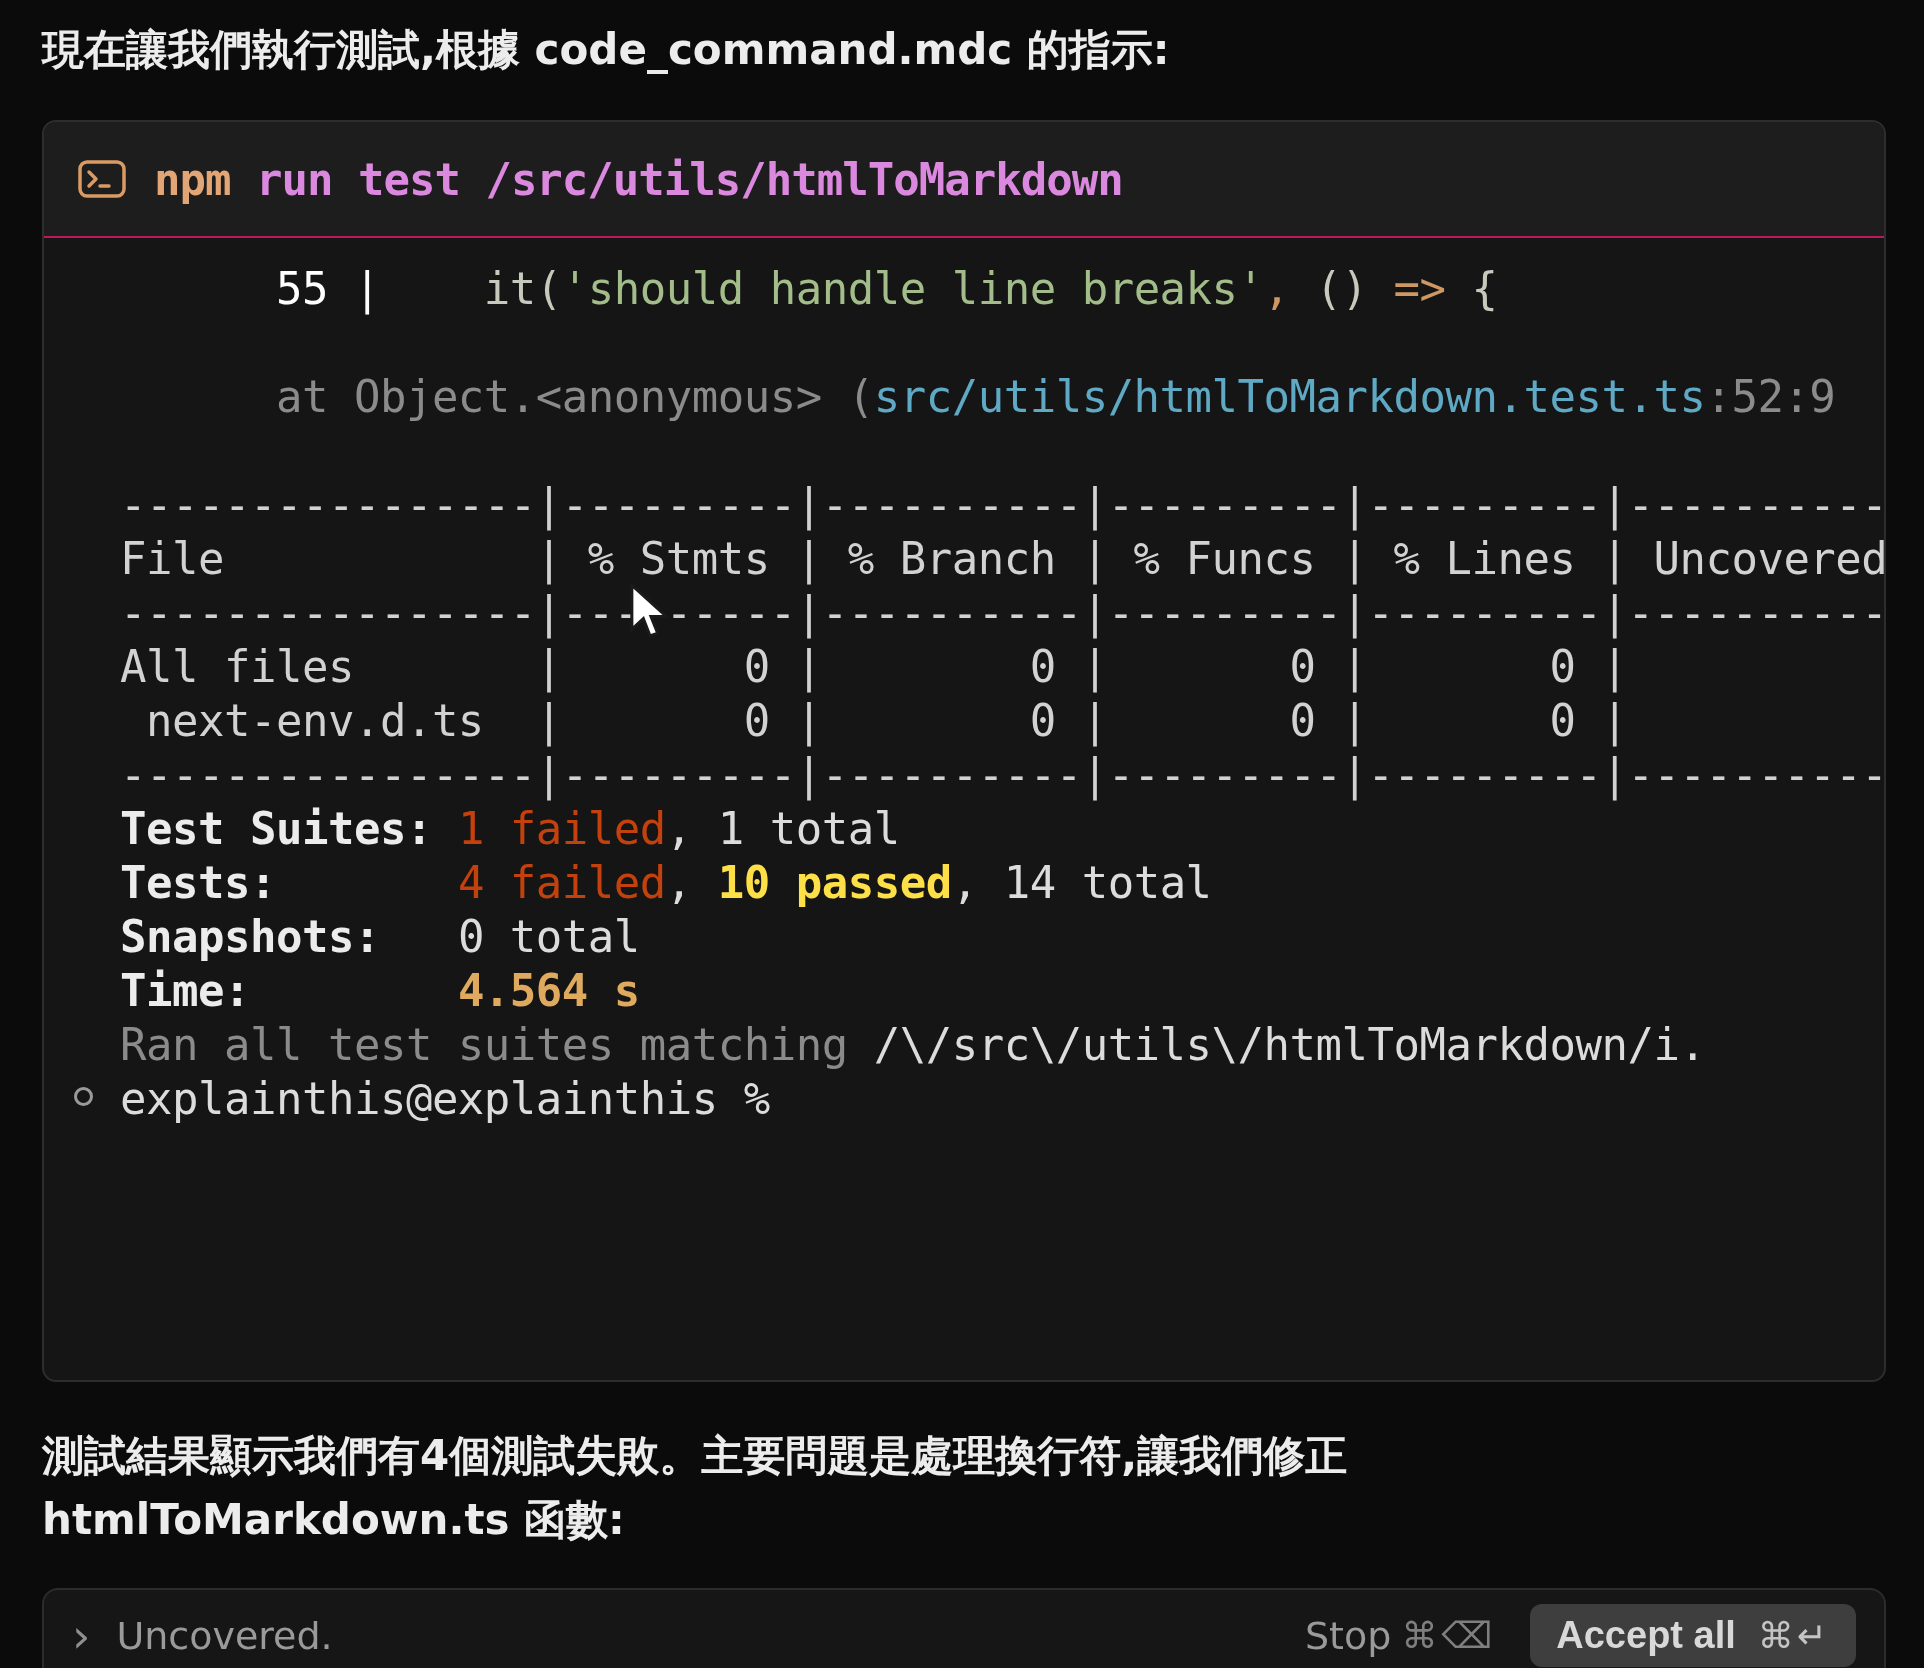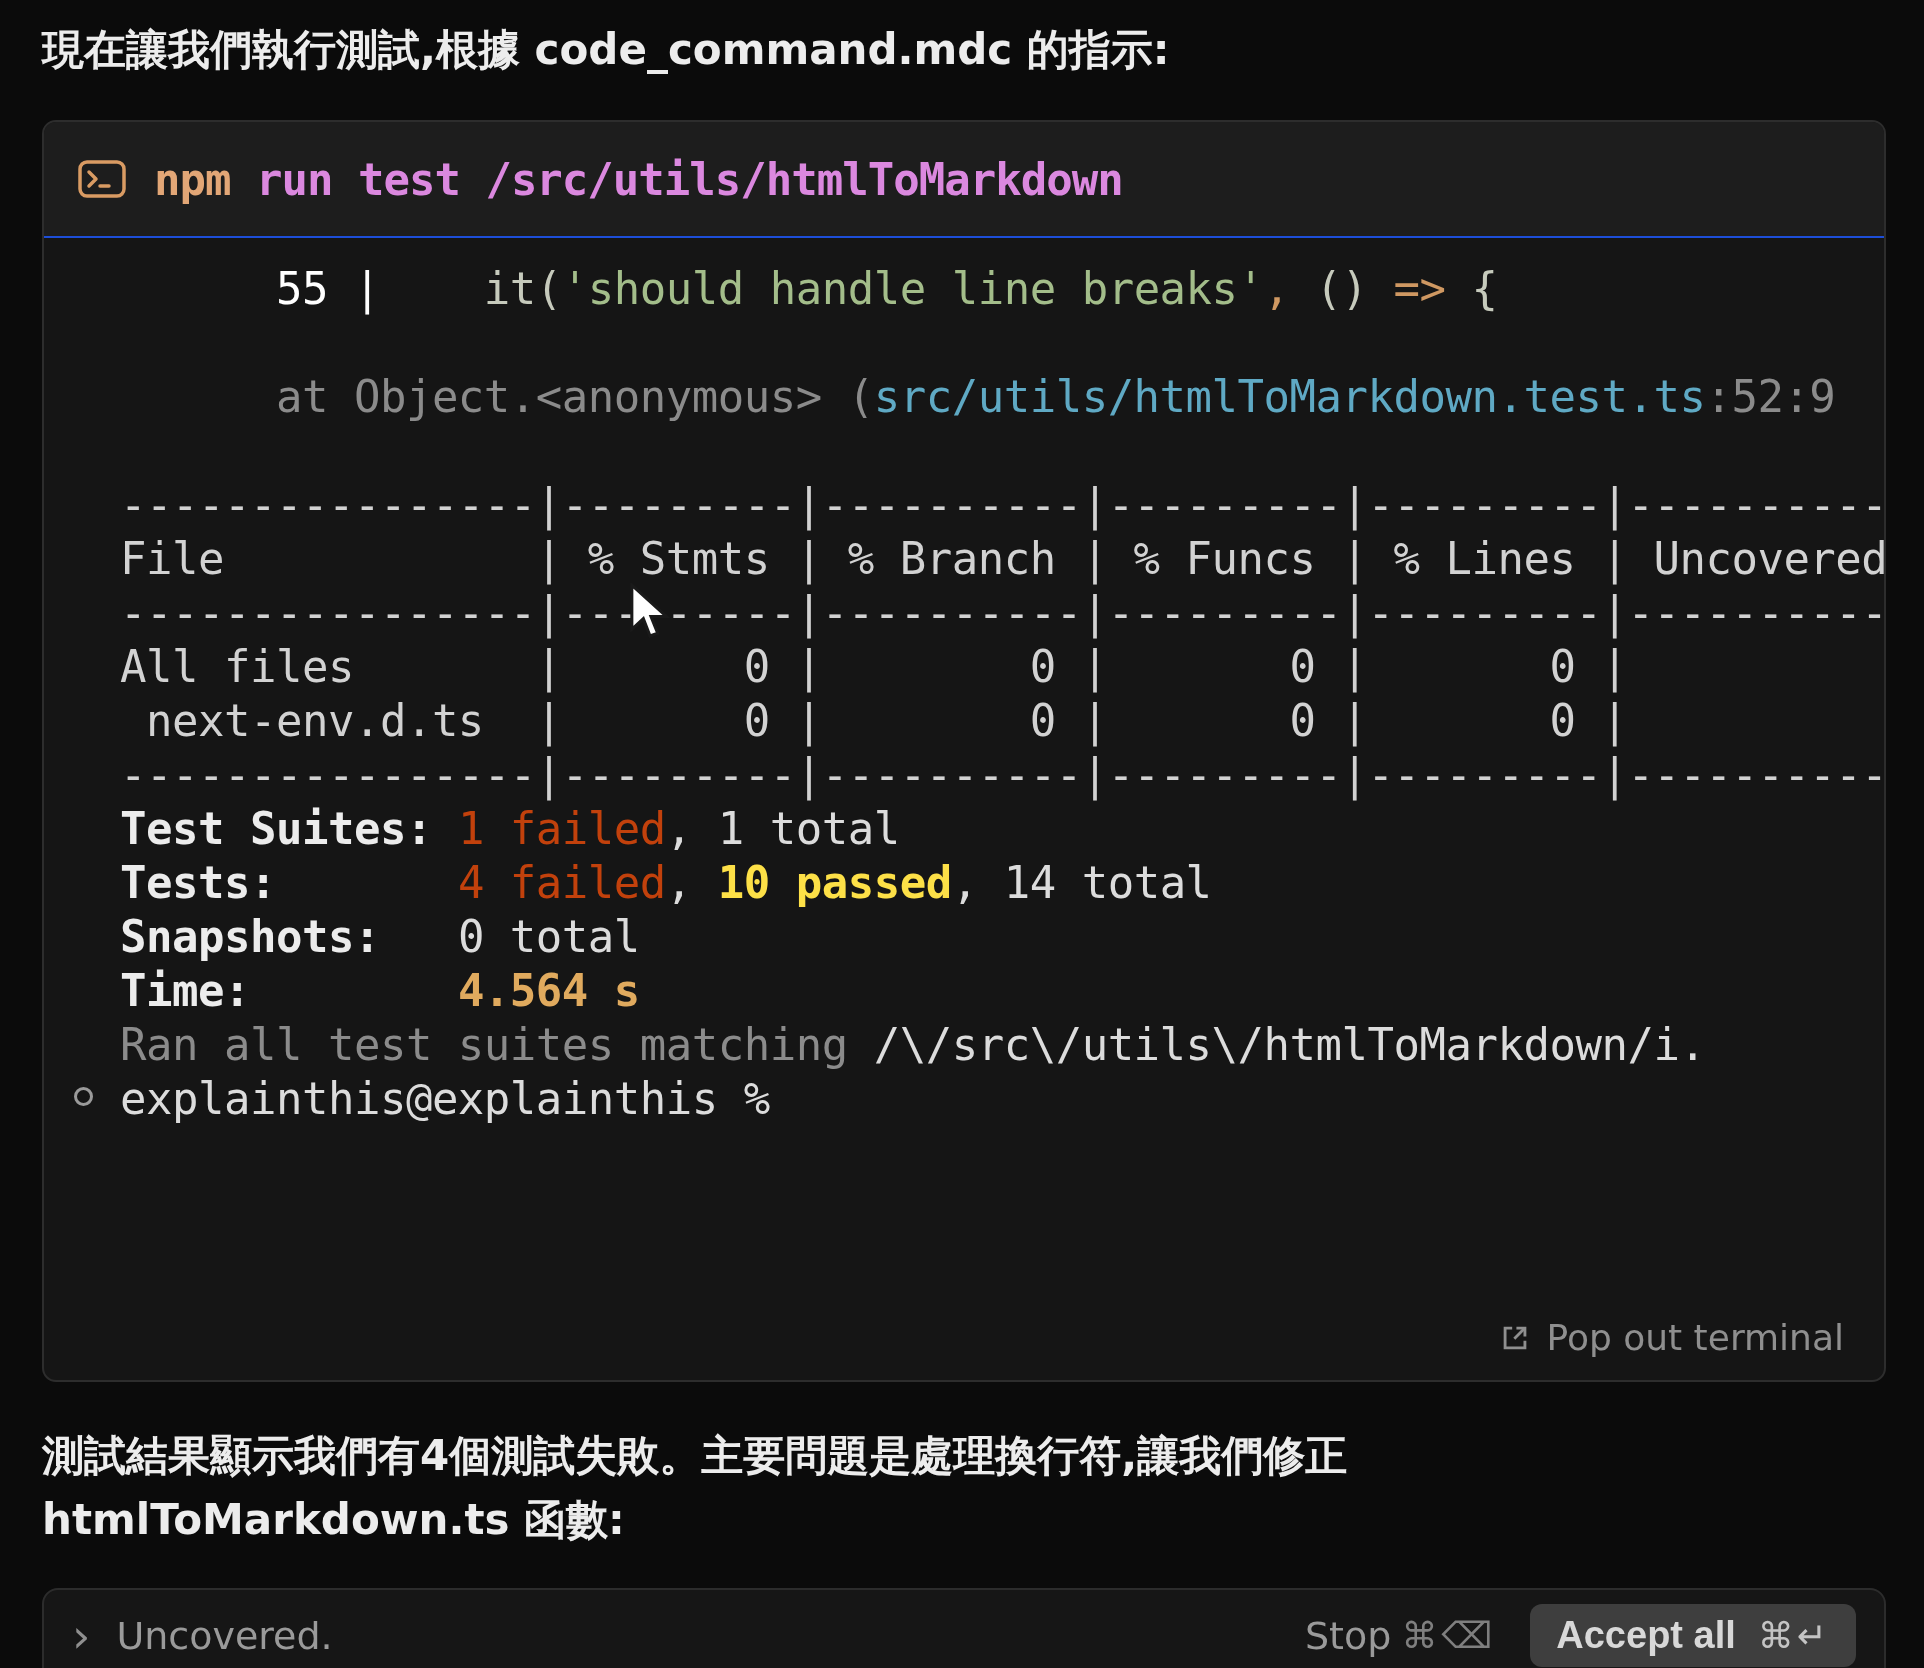--- a/index.html
+++ b/index.html
@@ -13,21 +13,21 @@
     font-size:42px; font-weight:600; color:#ececec; line-height:1.35;
   }
   
   .terminal-block {
     position:absolute; left:42px; top:120px; width:1844px; height:1262px;
     background:#151515; border:2px solid #2d2d2d; border-radius:14px;
     box-sizing:border-box; overflow:hidden;
   }
   .term-header {
     height:116px; display:flex; align-items:center; padding:0 34px;
-    background:#1d1d1d; border-bottom:2px solid #1d4ed8; box-sizing:border-box;
+    background:#1d1d1d; border-bottom:2px solid #be185d; box-sizing:border-box;
   }
   .term-icon { width:48px; height:38px; margin-right:28px; flex:0 0 auto; }
   .cmd {
     font-family:"DejaVu Sans Mono", monospace; font-size:44px; font-weight:bold;
     white-space:nowrap; letter-spacing:-1px;
   }
   .cmd-npm  { color:#e2a676; }
   .cmd-rest { color:#db88df; }
   .term-output {
     position:relative; padding:24px 0 0 76px; background:#151515;
@@ -97,28 +97,20 @@
     <svg class="term-icon" viewBox="0 0 48 38" fill="none">
       <rect x="2" y="2" width="44" height="34" rx="7" stroke="#d99b63" stroke-width="3.5"></rect>
       <path d="M11 12 L18 19 L11 26" stroke="#d99b63" stroke-width="3.5" fill="none" stroke-linecap="round" stroke-linejoin="round"></path>
       <path d="M22 26 H31" stroke="#d99b63" stroke-width="3.5" stroke-linecap="round"></path>
     </svg>
     <div class="cmd"><span class="cmd-npm">npm</span><span class="cmd-rest"> run test /src/utils/htmlToMarkdown</span></div>
   </div>
 
   <div class="term-output" id="term-output"><div class="tline"><span class="dim">      55 |</span><span class="pl">    it(</span><span class="str">'should handle line breaks'</span><span class="org">,</span><span class="pl"> () </span><span class="org">=&gt;</span><span class="pl"> {</span></div><div class="tline">&nbsp;</div><div class="tline"><span class="gray">      at Object.&lt;anonymous&gt; (</span><span class="cyan">src/utils/htmlToMarkdown.test.ts</span><span class="gray">:52:9</span></div><div class="tline">&nbsp;</div><div class="tline"><span class="tbl">----------------|---------|----------|---------|---------|-------------------</span></div><div class="tline"><span class="tbl">File            | % Stmts | % Branch | % Funcs | % Lines | Uncovered Line #s </span></div><div class="tline"><span class="tbl">----------------|---------|----------|---------|---------|-------------------</span></div><div class="tline"><span class="tbl">All files       |       0 |        0 |       0 |       0 |                   </span></div><div class="tline"><span class="tbl"> next-env.d.ts  |       0 |        0 |       0 |       0 |                   </span></div><div class="tline"><span class="tbl">----------------|---------|----------|---------|---------|-------------------</span></div><div class="tline"><span class="wb">Test Suites: </span><span class="redb">1 failed</span><span class="w">, 1 total</span></div><div class="tline"><span class="wb">Tests:       </span><span class="redb">4 failed</span><span class="w">, </span><span class="grnb">10 passed</span><span class="w">, 14 total</span></div><div class="tline"><span class="wb">Snapshots:   </span><span class="w">0 total</span></div><div class="tline"><span class="wb">Time:        </span><span class="orgb">4.564 s</span></div><div class="tline"><span class="gray">Ran all test suites matching </span><span class="w">/\/src\/utils\/htmlToMarkdown/i.</span></div><div class="tline"><span class="prompt-circle"></span><span class="w">explainthis@explainthis %</span></div></div>
 
-  <div class="popout">
-    <svg viewBox="0 0 24 24" fill="none" stroke="#8f8f8f" stroke-width="2">
-      <path d="M10 5 H5 V19 H19 V14"></path>
-      <path d="M13 5 H19 V11"></path>
-      <path d="M19 5 L11.5 12.5"></path>
-    </svg>
-    <span>Pop out terminal</span>
-  </div>
 </div>
 
 <svg class="mouse-cursor" viewBox="0 0 24 31">
   <path d="M2 1 L2 24 L8 18.5 L11.5 27.5 L15.5 26 L12 17.3 L20 17.3 Z" fill="#ffffff" stroke="#1a1a1a" stroke-width="1.6"></path>
 </svg>
 
 <div class="analysis">
   <div>測試結果顯示我們有4個測試失敗。主要問題是處理換行符,讓我們修正</div>
   <div>htmlToMarkdown.ts 函數:</div>
 </div>

